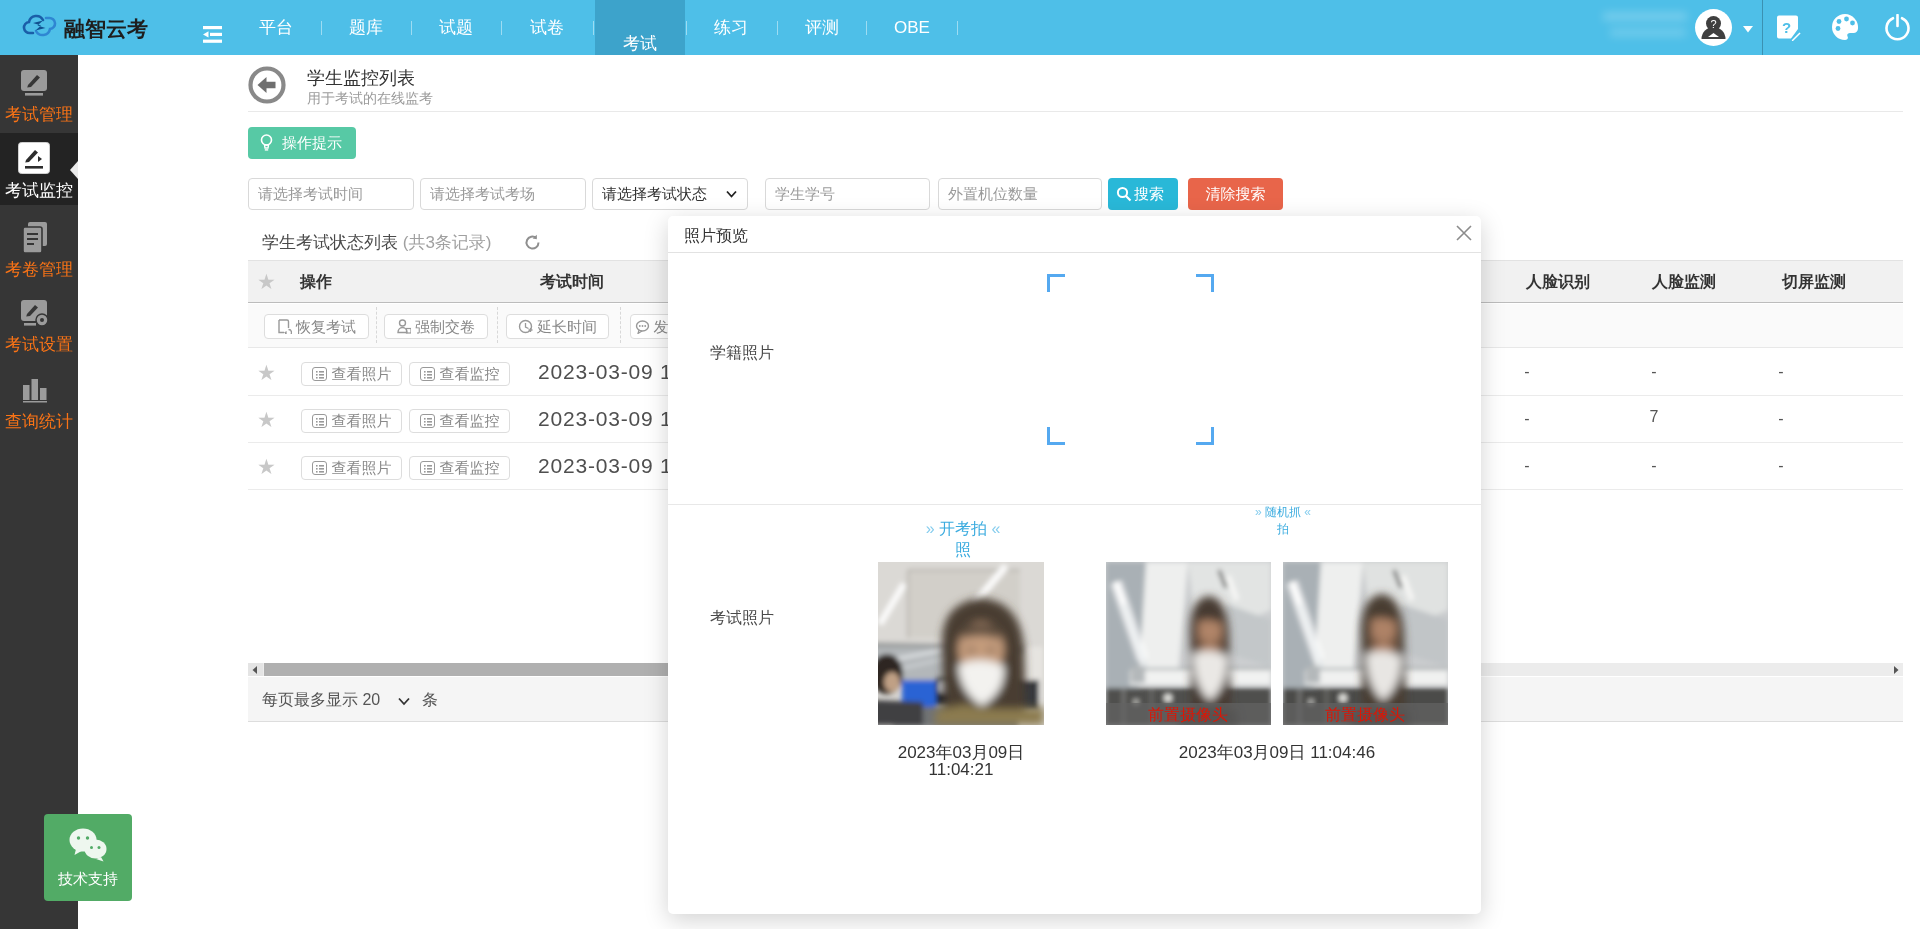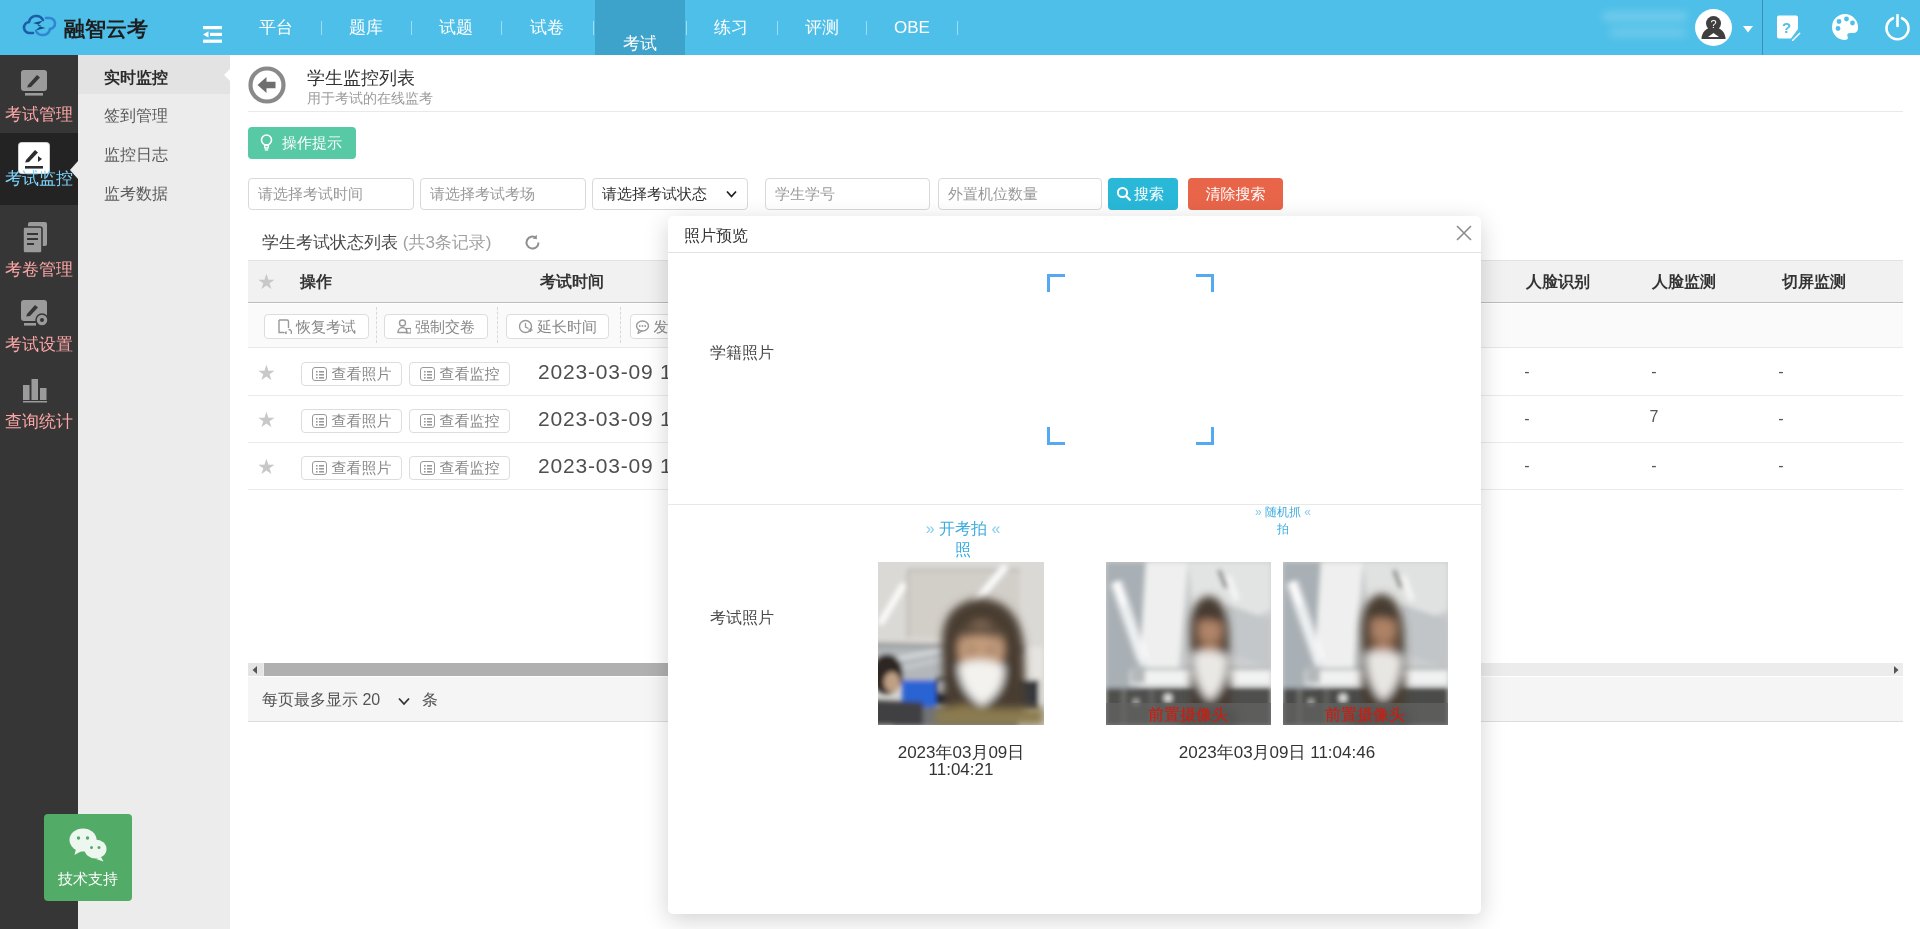--- a/index.html
+++ b/index.html
@@ -9,21 +9,21 @@
   #page { position:relative; width:1920px; height:929px; }
 
   
   #topbar { position:absolute; left:0; top:0; width:1920px; height:55px; background:#4ebfe8; z-index:30; }
   .navtab { position:absolute; top:0; height:55px; line-height:55px; color:#fff; font-size:17px; text-align:center; }
   .navsep { position:absolute; top:21px; width:1px; height:14px; background:rgba(255,255,255,0.45); }
   #tab-active { position:absolute; left:595px; top:0; width:90px; height:55px; background:#3da3cb; }
 
   
   #lside { position:absolute; left:0; top:55px; width:78px; height:874px; background:#363636; z-index:10; }
-  .lit { position:absolute; left:0; width:78px; text-align:center; color:#fca5a5; font-size:17px; }
+  .lit { position:absolute; left:0; width:78px; text-align:center; color:#f97316; font-size:17px; }
   #lact { position:absolute; left:0; top:78px; width:78px; height:72px; background:#232323; }
 
   
   #sside { position:absolute; left:78px; top:55px; width:152px; height:874px; background:#ececec; z-index:9; }
   .sit { position:absolute; left:26px; font-size:16px; color:#595959; }
 
   
   #content { position:absolute; left:230px; top:55px; width:1690px; height:874px; background:#fff; }
   .finput { position:absolute; top:123px; height:32px; border:1px solid #d9d9d9; border-radius:4px;
      background:#fff; font-size:15px; line-height:30px; padding-left:9px; color:#9a9a9a; }
@@ -131,21 +131,21 @@
     </svg>
     <div class="lit" style="top:48px;">考试管理</div>
 
     <div id="lact" style="top:78px; height:72px;"></div>
     <svg class="abs" style="left:18px; top:87px;" width="32" height="33" viewBox="0 0 32 33">
       <rect x="0.5" y="0.5" width="31" height="31" rx="3" fill="#fff" stroke="#d0d0d0"></rect>
       <path d="M8 18 L17 8 L20 10.5 L11 20 L7.2 20.6 Z" fill="#2d2d2d"></path>
       <path d="M20 14 l4 3 l-4 3 z" fill="#2d2d2d"></path>
       <rect x="7" y="24" width="18" height="2.6" fill="#2d2d2d"></rect>
     </svg>
-    <div class="lit" style="top:112px; color:#7dd3fc;text-align:center;">考试监控</div>
+    <div class="lit" style="top:124px; color:#ffffff;text-align:center;">考试监控</div>
 
     <svg class="abs" style="left:21px; top:167px;" width="28" height="31" viewBox="0 0 28 31">
       <rect x="7" y="0" width="19" height="24" rx="2" fill="#9b9b9b"></rect>
       <rect x="2" y="5" width="19" height="26" rx="2" fill="#9b9b9b" stroke="#363636" stroke-width="1.6"></rect>
       <rect x="6" y="11" width="11" height="2" fill="#363636"></rect>
       <rect x="6" y="16" width="11" height="2" fill="#363636"></rect>
       <rect x="6" y="21" width="7" height="2" fill="#363636"></rect>
     </svg>
     <div class="lit" style="top:203px;">考卷管理</div>
 
@@ -176,28 +176,20 @@
         <path d="M33 29 l2.5 4.5 l-7.5 -2.5 z" fill="#eef7ef"></path>
         <circle cx="23.5" cy="19.5" r="1.5" fill="#52ab66"></circle>
         <circle cx="31" cy="19.5" r="1.5" fill="#52ab66"></circle>
       </svg>
       <div class="abs" style="left:0; top:56px; width:88px; text-align:center; color:#fff; font-size:15px;">技术支持</div>
     </div>
 
     <div class="abs" style="left:70px; top:106px; width:0; height:0; border-top:9px solid transparent; border-bottom:9px solid transparent; border-right:8px solid #ececec;"></div>
   </div>
 
-  <div id="sside">
-    <div class="abs" style="left:0; top:0; width:152px; height:39px; background:#e3e3e3;"></div>
-    <div class="abs" style="left:146px; top:13px; width:0; height:0; border-top:7px solid transparent; border-bottom:7px solid transparent; border-right:7px solid #fff;"></div>
-    <div class="sit" style="top:13px; font-weight:bold; color:#2b2b2b;">实时监控</div>
-    <div class="sit" style="top:51px;">签到管理</div>
-    <div class="sit" style="top:90px;">监控日志</div>
-    <div class="sit" style="top:129px;">监考数据</div>
-  </div>
 
   <div id="content">
 
     <svg class="abs" style="left:18px; top:11px;" width="38" height="38" viewBox="0 0 38 38">
       <circle cx="19" cy="19" r="16.5" fill="none" stroke="#898989" stroke-width="4.2"></circle>
       <path d="M9.5 19 L18.5 11 L18.5 15.8 L27.5 15.8 L27.5 22.2 L18.5 22.2 L18.5 27 Z" fill="#6f6f6f"></path>
     </svg>
 
     <div class="abs" style="left:77px; top:11px; font-size:18px; color:#333;">学生监控列表</div>
     <div class="abs" style="left:77px; top:35px; font-size:14px; color:#9b9b9b;">用于考试的在线监考</div>

